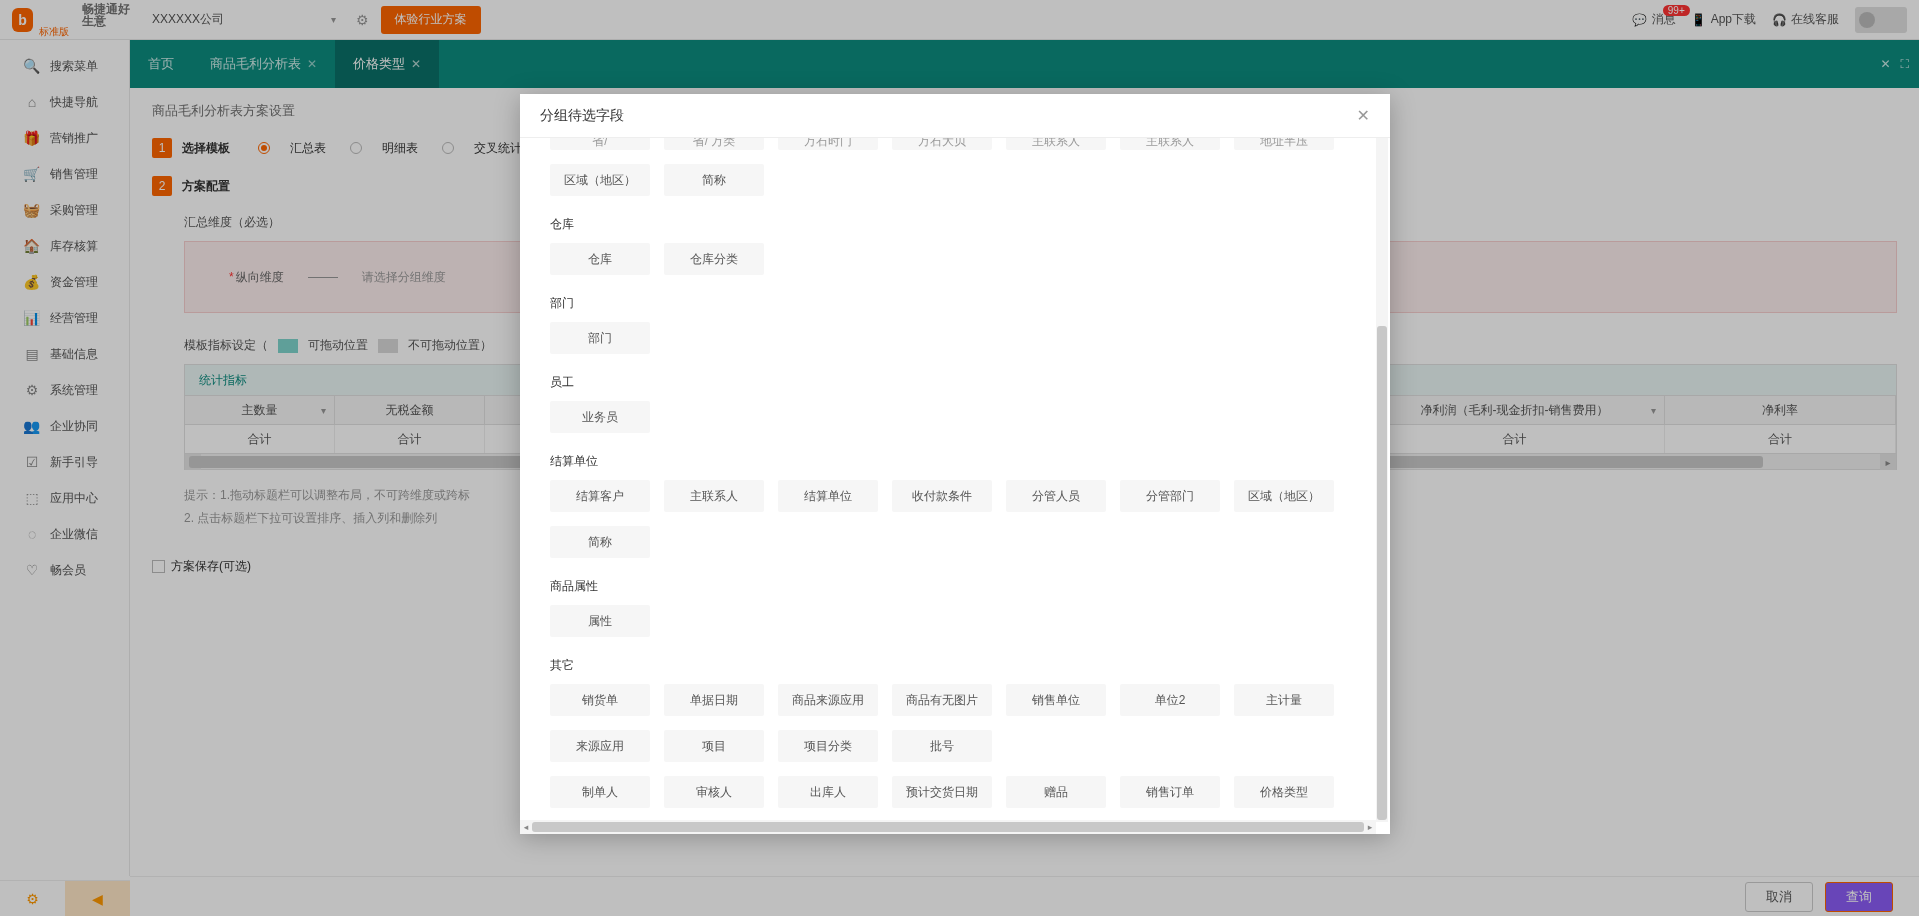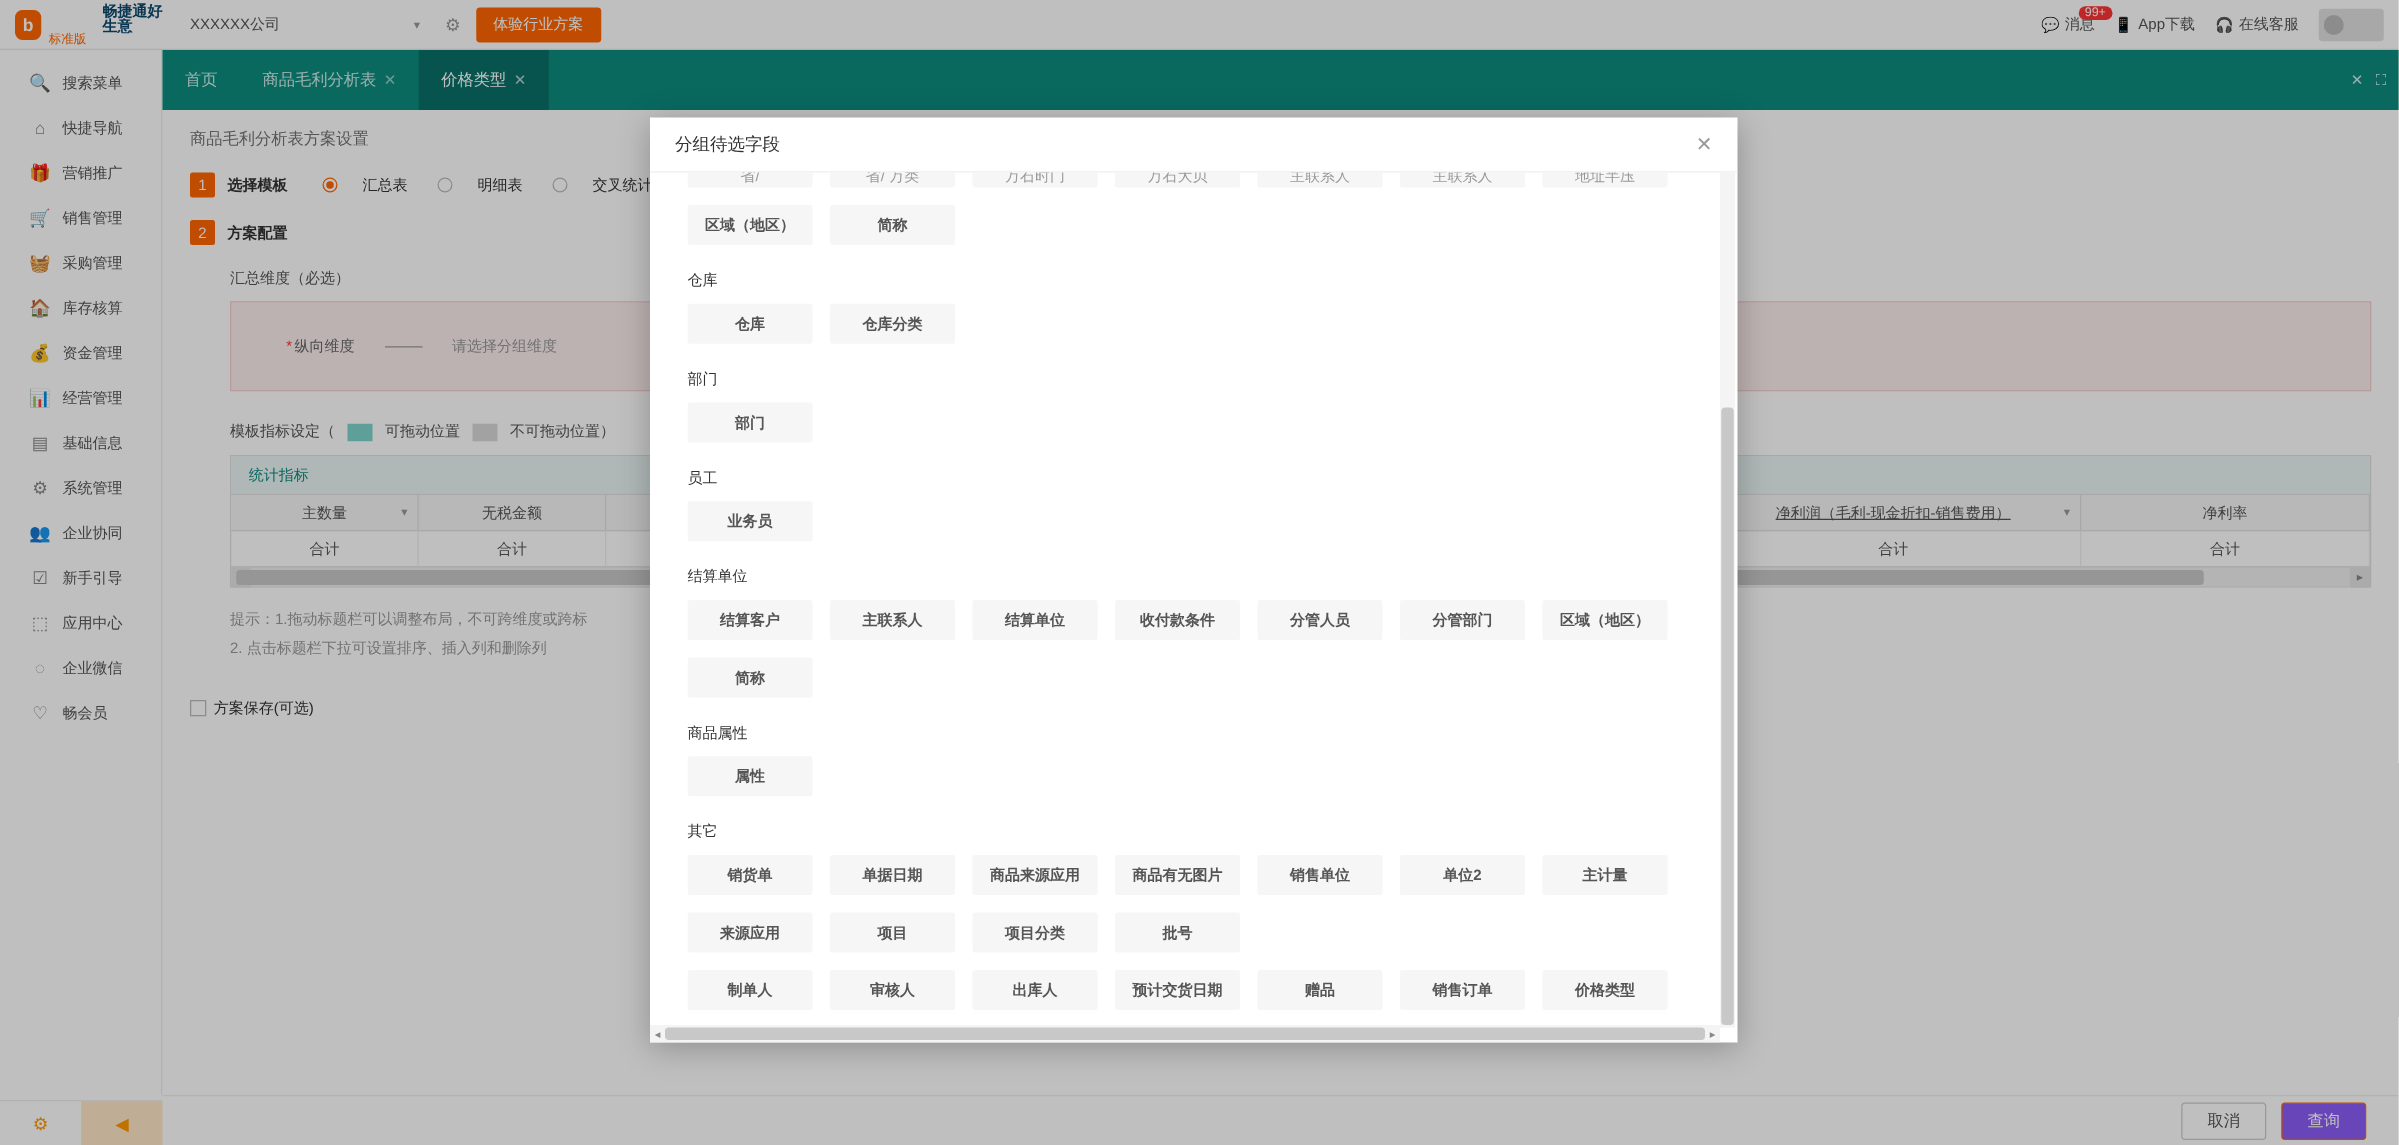--- a/index.html
+++ b/index.html
@@ -1,21 +1,21 @@
 <!DOCTYPE html>
 <html><head>
 <meta charset="utf-8">
 <style>
 * { margin:0; padding:0; box-sizing:border-box; }
 body { font-family:"Microsoft YaHei","PingFang SC",sans-serif; font-size:12px; color:#333; background:#fff; overflow:hidden; width:1919px; height:916px; position:relative; }
 .topbar { height:40px; background:#fff; border-bottom:1px solid #e8e8e8; display:flex; align-items:center; padding:0 12px; }
 .logo-wrap { display:flex; align-items:center; gap:6px; width:128px; }
 .logo-icon { width:24px; height:24px; background:#f60; border-radius:6px; display:flex; align-items:center; justify-content:center; color:#fff; font-weight:bold; font-size:14px; }
 .logo-txt { display:flex; flex-direction:column; line-height:1; }
-.logo-txt .t1 { font-size:12px; color:#0c4a6e; font-weight:bold;padding-left:43px; }
+.logo-txt .t1 { font-size:12px; color:#737373; font-weight:bold;padding-left:43px; }
 .logo-txt .t2 { font-size:10px; color:#f60; }
 .company-sel { flex:0 0 200px; height:28px; border:none; display:flex; align-items:center; justify-content:space-between; padding:0 8px; color:#555; margin-left:4px; }
 .chev { font-size:10px; color:#999; }
 .gear { margin:0 12px; color:#999; font-size:14px; }
 .btn-orange { background:#f60; color:#fff; border:none; height:28px; padding:0 14px; border-radius:3px; font-size:12px; }
 .top-right { margin-left:auto; display:flex; align-items:center; gap:16px; color:#555; }
 .top-right .itm { display:flex; align-items:center; gap:4px; position:relative; }
 .badge { background:#f33; color:#fff; font-size:10px; border-radius:8px; padding:0 5px; position:absolute; top:-6px; right:-14px; }
 .avatar-box { width:52px; height:26px; background:#e0e0e0; border-radius:3px; display:flex; align-items:center; }
 .avatar-box .av { width:16px; height:16px; border-radius:50%; background:#bbb; margin-left:4px; }
@@ -52,21 +52,21 @@
 
 .tpl-row { margin-left:32px; display:flex; align-items:center; gap:10px; color:#555; margin-bottom:10px; }
 .swatch { width:20px; height:14px; display:inline-block; }
 .swatch.drag { background:#7fd4cc; }
 .swatch.nodrag { background:#d8d8d8; }
 
 .table-wrap { margin-left:32px; border:1px solid #e0e0e0; }
 .table-head { background:#eaf6f5; height:30px; display:flex; align-items:center; padding-left:14px; color:#0d8c7f; font-size:12px; }
 .cols { display:flex; background:#f6f6f6; height:30px; border-top:1px solid #e0e0e0; border-bottom:1px solid #e0e0e0; }
 .cols .col { flex:0 0 150px; display:flex; align-items:center; justify-content:center; border-right:1px solid #e0e0e0; position:relative; color:#555; }
-.cols .col.wide { flex:0 0 300px;text-decoration:underline; }
+.cols .col.wide { flex:0 0 300px; }
 .cols .col .dd { position:absolute; right:8px; color:#999; font-size:10px; }
 .cols .col.last { flex:1; }
 .sumrow { display:flex; height:28px; }
 .sumrow .cell { flex:0 0 150px; display:flex; align-items:center; justify-content:center; border-right:1px solid #eee; color:#555; }
 .sumrow .cell.wide { flex:0 0 300px; }
 .sumrow .cell.last { flex:1; }
 .hscroll { height:16px; background:#f0f0f0; position:relative; border-top:1px solid #e0e0e0; }
 .hscroll .thumb { position:absolute; left:4px; top:2px; height:12px; width:92%; background:#c8c8c8; border-radius:3px; }
 .hscroll .arw { position:absolute; top:0; width:16px; height:16px; display:flex; align-items:center; justify-content:center; color:#888; background:#e4e4e4; font-size:10px; }
 
@@ -82,21 +82,21 @@
 .bottombar .b1 { flex:1; display:flex; justify-content:center; color:#f90; font-size:14px; }
 .bottombar .b2 { flex:1; display:flex; justify-content:center; color:#f90; font-size:14px; background:#ffe7c7; height:100%; align-items:center; }
 
 .mask { position:absolute; inset:0; background:rgba(0,0,0,0.25); }
 .modal { position:absolute; left:520px; top:94px; width:870px; height:740px; background:#fff; box-shadow:0 4px 24px rgba(0,0,0,0.25); display:flex; flex-direction:column; }
 .modal-head { height:44px; border-bottom:1px solid #eee; display:flex; align-items:center; padding:0 20px; font-size:14px; }
 .modal-head .close { margin-left:auto; color:#999; font-size:16px; }
 .modal-body { flex:1; overflow:hidden; position:relative; padding:0 20px 4px 30px; }
 .modal-scroll { height:100%; overflow:hidden; position:relative; }
 .group-title { font-size:12px; color:#333; margin:20px 0 10px; font-weight:normal; }
-.chips { display:flex; flex-wrap:wrap; gap:14px;font-weight:bold; }
+.chips { display:flex; flex-wrap:wrap; gap:14px; }
 .chip { min-width:100px; height:32px; padding:0 14px; background:#f6f6f6; display:flex; align-items:center; justify-content:center; color:#555; border-radius:2px; }
 .partial-row { display:flex; gap:14px; margin-top:-2px; }
 .partial-row .chip { position:relative; }
 .partial-row .chip.cut { height:14px; overflow:hidden; align-items:flex-end; padding-bottom:0; color:#999; }
 .modal-vscroll { position:absolute; right:2px; top:0; bottom:12px; width:12px; background:#f4f4f4; }
 .modal-vscroll .vthumb { position:absolute; left:1px; width:10px; background:#c8c8c8; border-radius:3px; top:188px; height:494px; }
 .modal-hscroll { height:14px; background:#f4f4f4; position:absolute; left:0; right:14px; bottom:0; }
 .modal-hscroll .hthumb { position:absolute; top:2px; left:12px; right:12px; height:10px; background:#c8c8c8; border-radius:3px; }
 .modal-hscroll .harw { position:absolute; top:0; width:12px; height:14px; display:flex; align-items:center; justify-content:center; font-size:9px; color:#888; }
 </style>

